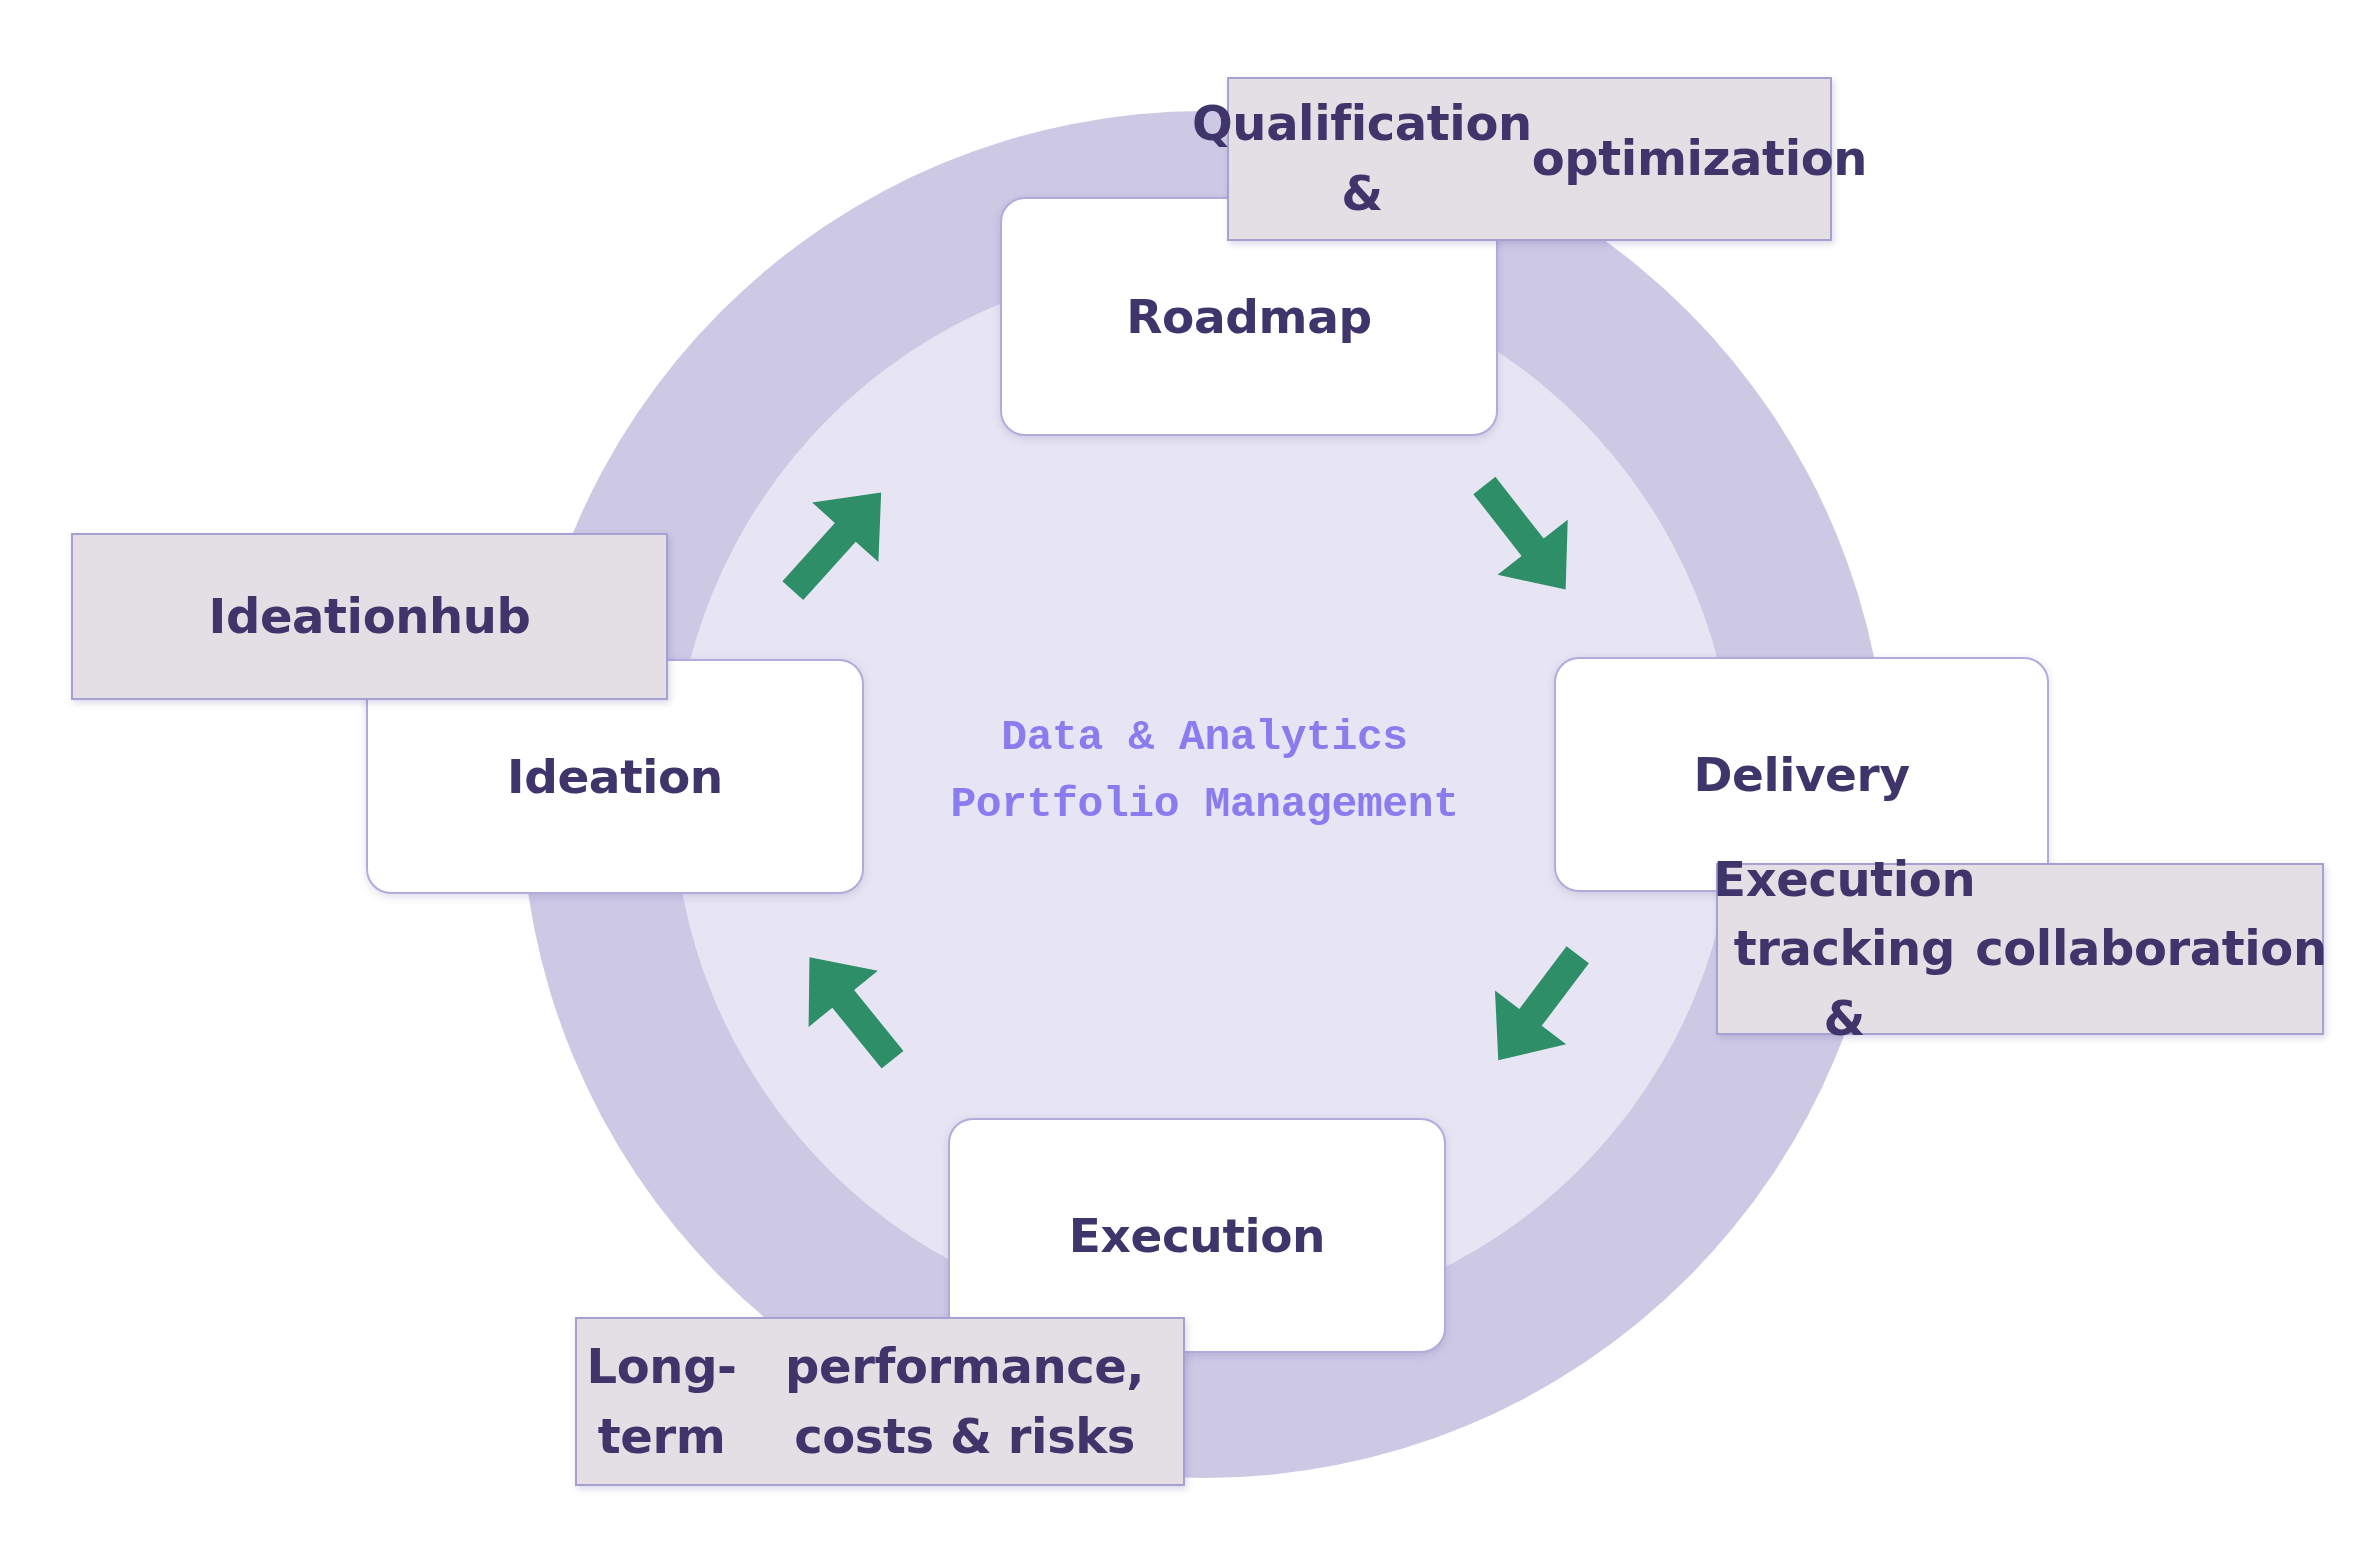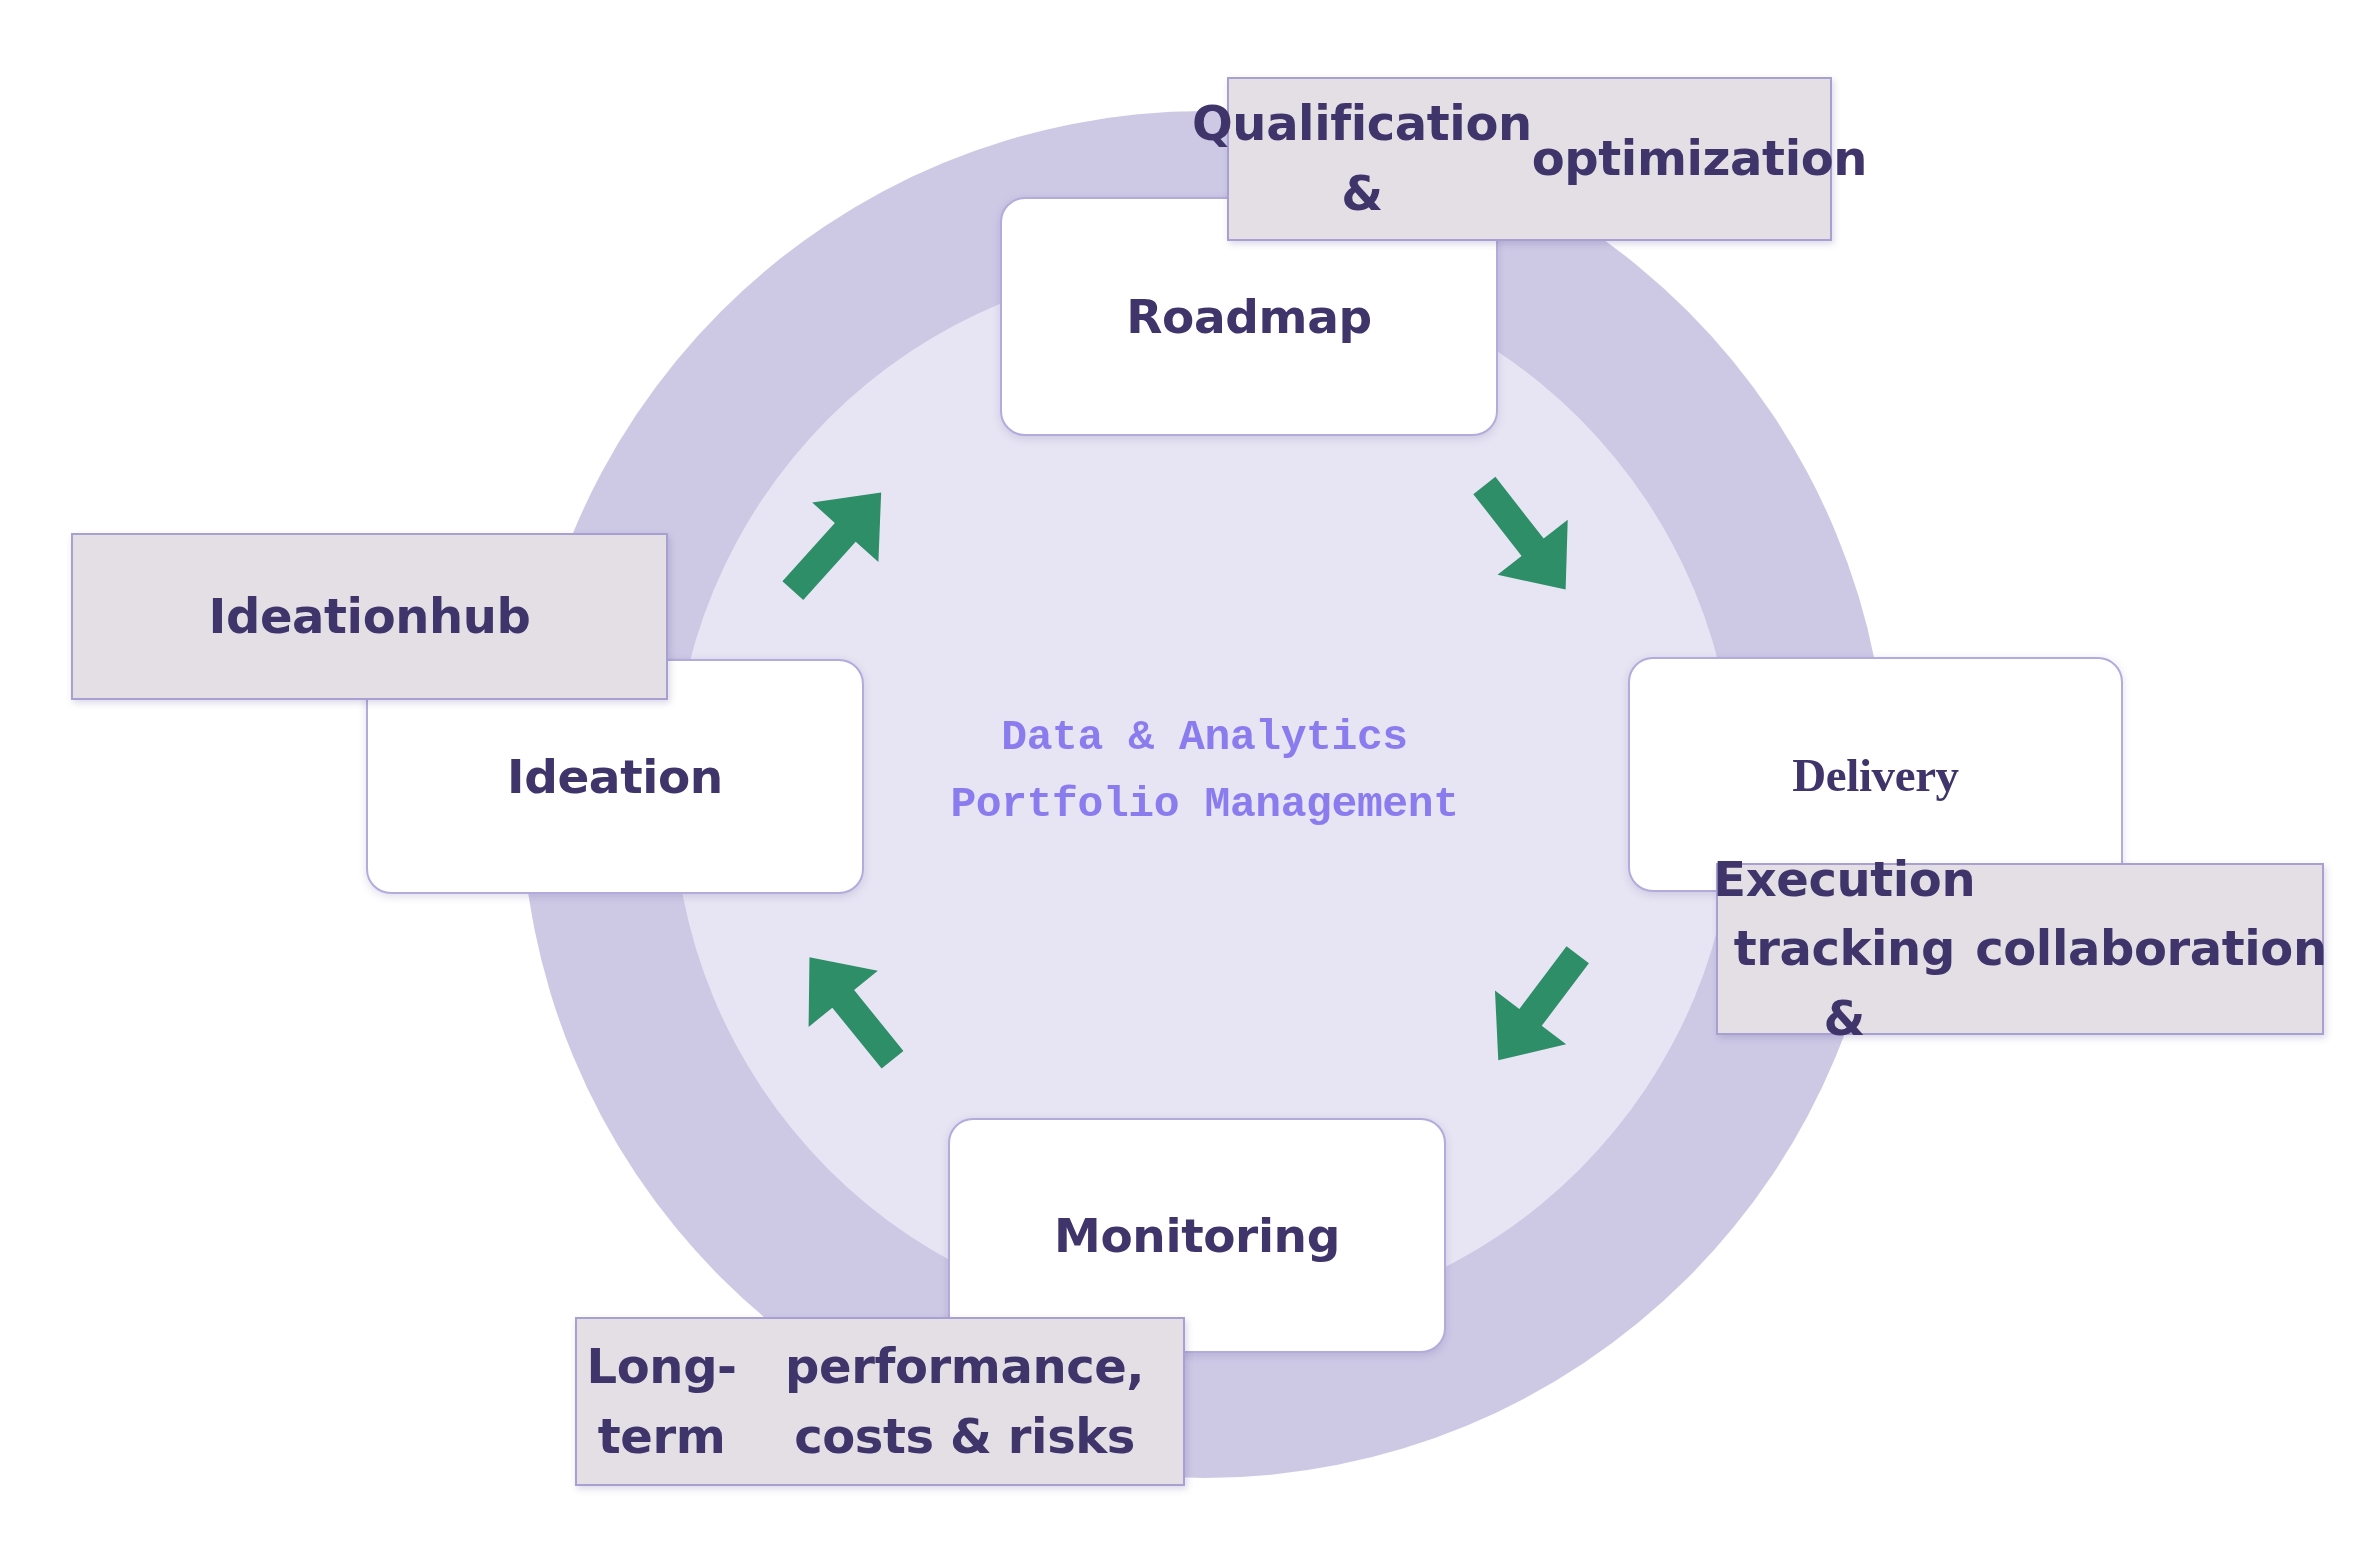--- a/index.html
+++ b/index.html
@@ -28,21 +28,21 @@
   }
   .card{
     position:absolute; z-index:4; background:var(--card-bg);
     border:2.5px solid var(--card-border); border-radius:25px;
     display:flex; align-items:center; justify-content:center;
     color:var(--stage-text); font-size:47px; letter-spacing:-0.4px;
     box-shadow:0 2.5px 8.2px rgba(90,80,150,0.18);
   }
   .card-roadmap   {left:1000px; top:197px;  width:494px; height:235px;}
   .card-ideation  {left:366px;  top:659px;  width:494px; height:231px;}
-  .card-delivery  {left:1628px; top:657px;  width:491px; height:231px;font-family:Liberation Serif, serif;}
+  .card-delivery  {left:1554px; top:657px;  width:491px; height:231px;}
   .card-monitoring{left:948px; top:1118px; width:494px; height:231px;}
   .callout{
     position:absolute; z-index:5; background:var(--callout-bg);
     border:2.5px solid var(--callout-border);
     display:flex; flex-direction:row; align-items:center; justify-content:center;
     color:var(--stage-text); font-size:48px; line-height:1.45;
     text-align:center; letter-spacing:-0.4px;
     box-shadow:1.6px 2.5px 6.6px rgba(90,80,150,0.22);
   }
   .callout-qualification{left:1227px; top:77px;   width:601px; height:160px;}
@@ -85,21 +85,21 @@
   <div class="card card-roadmap">
     <span>Roadmap</span>
   </div>
   <div class="card card-ideation">
     <span>Ideation</span>
   </div>
   <div class="card card-delivery">
     <span>Delivery</span>
   </div>
   <div class="card card-monitoring">
-    <span>Monitoring</span>
+    <span>Execution</span>
   </div>
 
   <div class="callout callout-qualification">
     <div>Qualification &amp;</div>
     <div>optimization</div>
   </div>
   <div class="callout callout-ideation-hub">
     <div>Ideation</div>
     <div>hub</div>
   </div>

